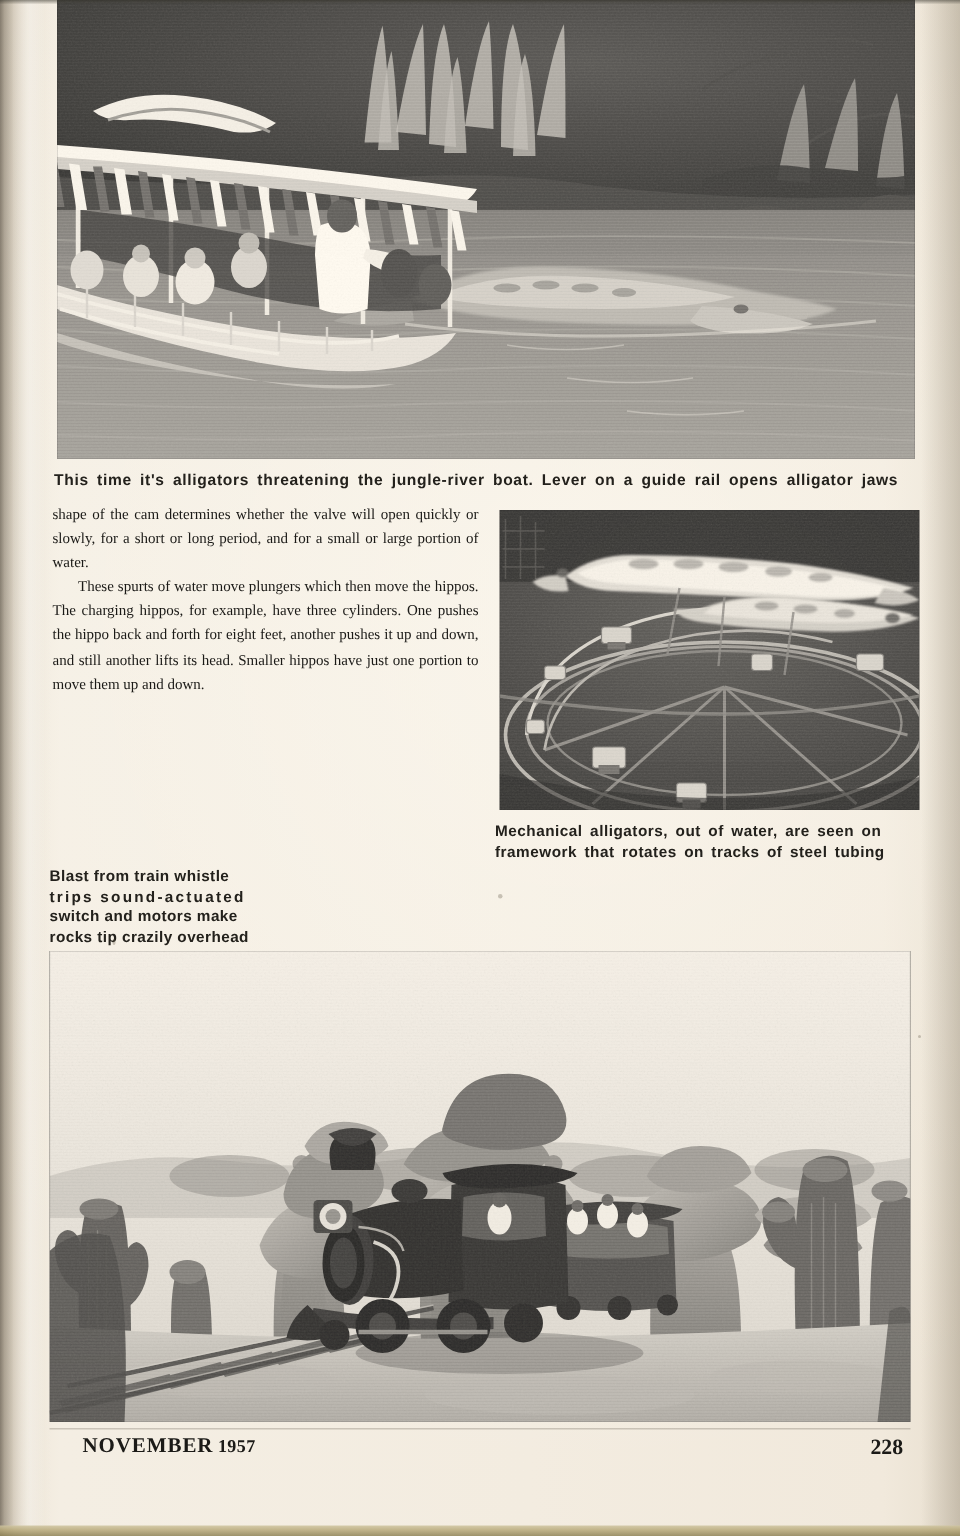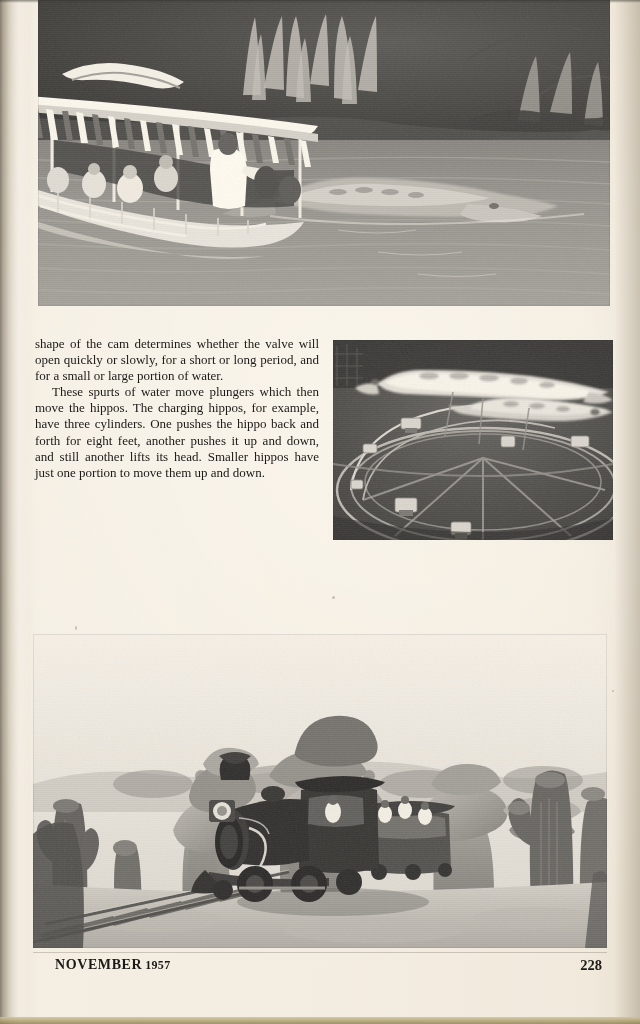--- a/index.html
+++ b/index.html
@@ -76,21 +76,21 @@
   #cap-train{
     position:absolute;left:33px;top:578px;width:160px;
     font-size:10.2px;letter-spacing:.3px;line-height:13.6px;
   }
   #cap-train .l2{letter-spacing:1.5px;}
 
   
   #bodytext{
     position:absolute;left:35px;top:336px;width:284px;
     font-family:"Liberation Serif",serif;
-    font-size:13px;line-height:16.1px;
+    font-size:10px;line-height:16.1px;
     color:#1b1a17;text-align:justify;
   }
   #bodytext p{margin:0;}
   #bodytext p.ind{text-indent:17px;}
 
   
   #footer-rule{
     position:absolute;left:33px;top:952px;width:574px;height:1px;
     background:rgba(80,72,58,.25);
   }
@@ -303,20 +303,21 @@
 
         <ellipse cx="228" cy="182" rx="12" ry="16" fill="#4b4c40"></ellipse>
         <ellipse cx="252" cy="190" rx="11" ry="14" fill="#56584a"></ellipse>
       </g>
 
       <rect width="572" height="306" filter="url(#grain1)" fill="none" opacity=".5"></rect>
       <rect width="572" height="306" fill="none" stroke="rgba(30,28,22,.18)" stroke-width="1"></rect>
     </svg>
   </div>
 
+  <div class="cap" id="cap-top">This time it's alligators threatening the jungle-river  boat. Lever on a guide rail opens alligator jaws</div>
 
   <div id="bodytext">
     <p>shape of the cam determines whether the valve will open quickly or slowly, for a short or long period, and for a small or large portion of water.</p>
     <p class="ind">These spurts of water move plungers which then move the hippos. The charging hippos, for example, have three cylinders. One pushes the hippo back and forth for eight feet, another pushes it up and down, and still another lifts its head. Smaller hippos have just one portion to move them up and down.</p>
   </div>
 
   <div class="photo sepia" id="photo-gators">
     <svg viewBox="0 0 280 200" preserveAspectRatio="none">
       <defs>
         <radialGradient id="gbg" cx=".5" cy=".35" r=".85">
@@ -426,21 +427,31 @@
           <path d="M196 68 L190 110"></path>
       </g>
 
       <path d="M0 176 q80 16 150 16 q70 0 130-14 v22 H0z" fill="#2a2c25" opacity=".6"></path>
 
       <rect width="280" height="200" filter="url(#grain2)" fill="none" opacity=".55"></rect>
       <rect width="280" height="200" fill="none" stroke="rgba(30,28,22,.2)" stroke-width="1"></rect>
     </svg>
   </div>
 
-
+  <div class="cap" id="cap-gators">
+    <div>Mechanical alligators, out of water, are seen on</div>
+    <div>framework that rotates on tracks of steel tubing</div>
+  </div>
+
+  <div class="cap" id="cap-train">
+    <div>Blast from train whistle</div>
+    <div class="l2">trips sound-actuated</div>
+    <div>switch and motors make</div>
+    <div>rocks tip crazily overhead</div>
+  </div>
 
   <div class="photo sepia" id="photo-train">
     <svg viewBox="0 0 574 314" preserveAspectRatio="none">
       <defs>
         <linearGradient id="bsky" x1="0" y1="0" x2="0" y2="1">
           <stop offset="0" stop-color="#ece9db"></stop>
             <stop offset="1" stop-color="#d3d0c0"></stop>
         </linearGradient>
         <linearGradient id="rockg" x1="0" y1="0" x2="0" y2="1">
           <stop offset="0" stop-color="#9a9888"></stop>

